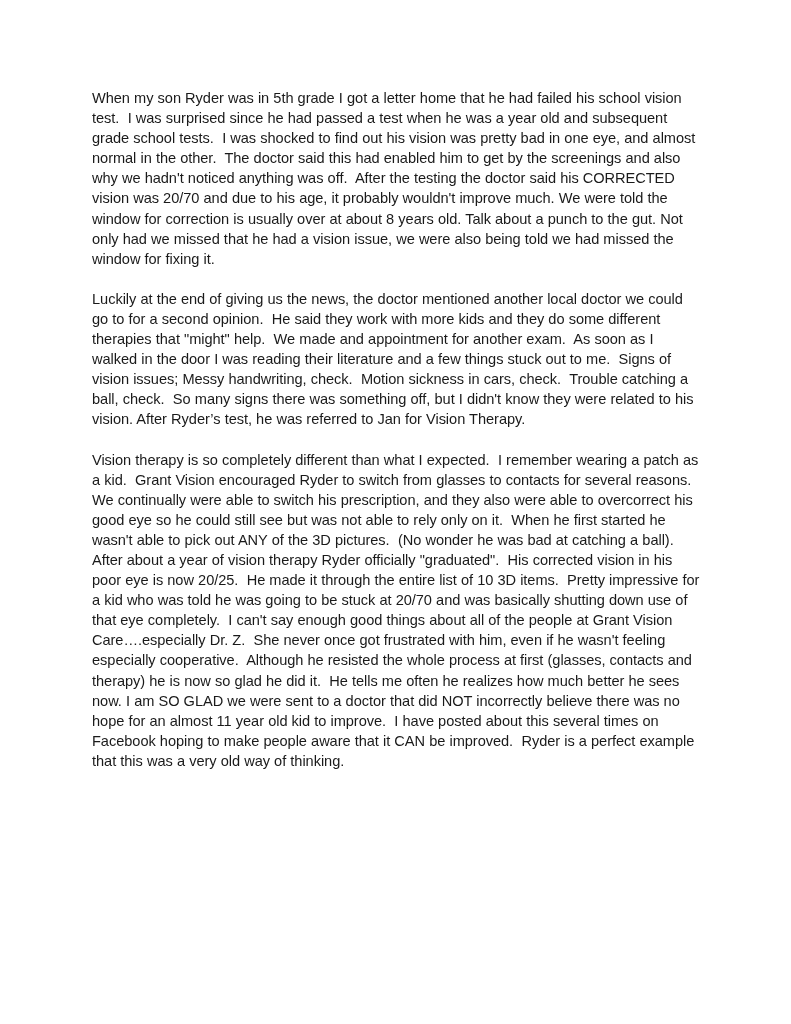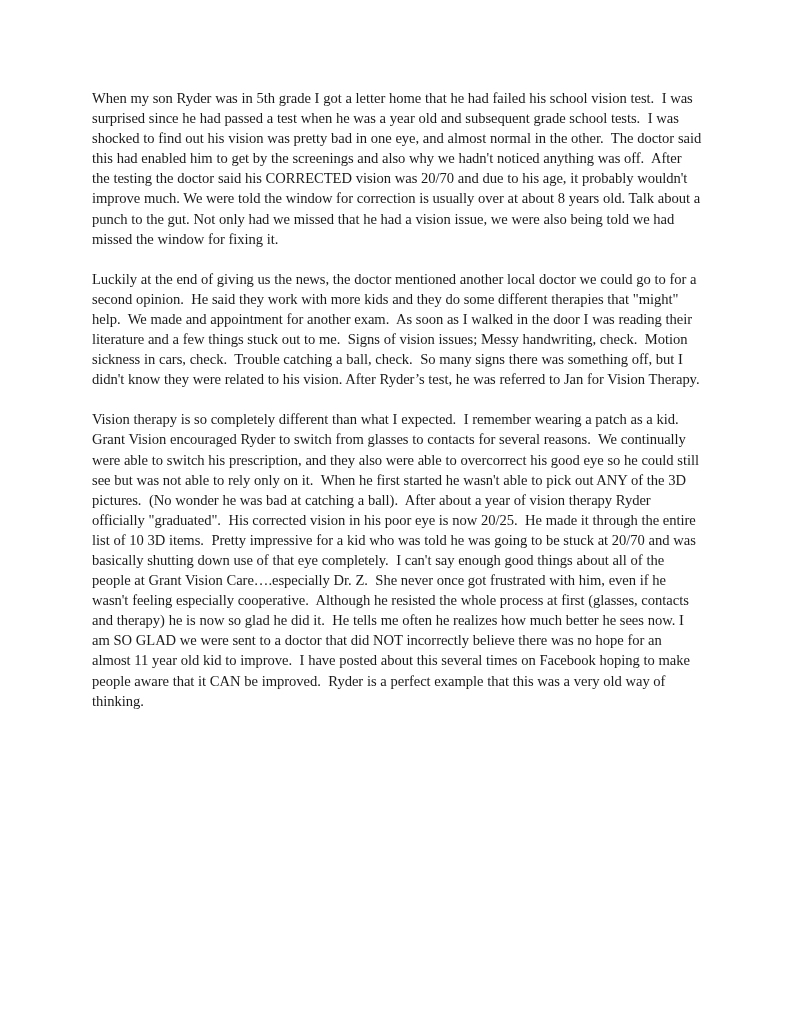--- a/index.html
+++ b/index.html
@@ -20,21 +20,20 @@
     width: 791px;
     height: 1024px;
     background: #ffffff;
     box-sizing: border-box;
   }
   .text-block {
     position: absolute;
     left: 92px;
     top: 88px;
     width: 610px;
-    font-family: Liberation Serif, serif;
   }
   .paragraph {
     font-size: 14.6px;
     line-height: 20.1px;
     text-align: left;
     color: #1a1a1a;
     margin: 0 0 20px 0;
     letter-spacing: -0.05px;
     word-spacing: 0.15px;
     white-space: pre-wrap;

